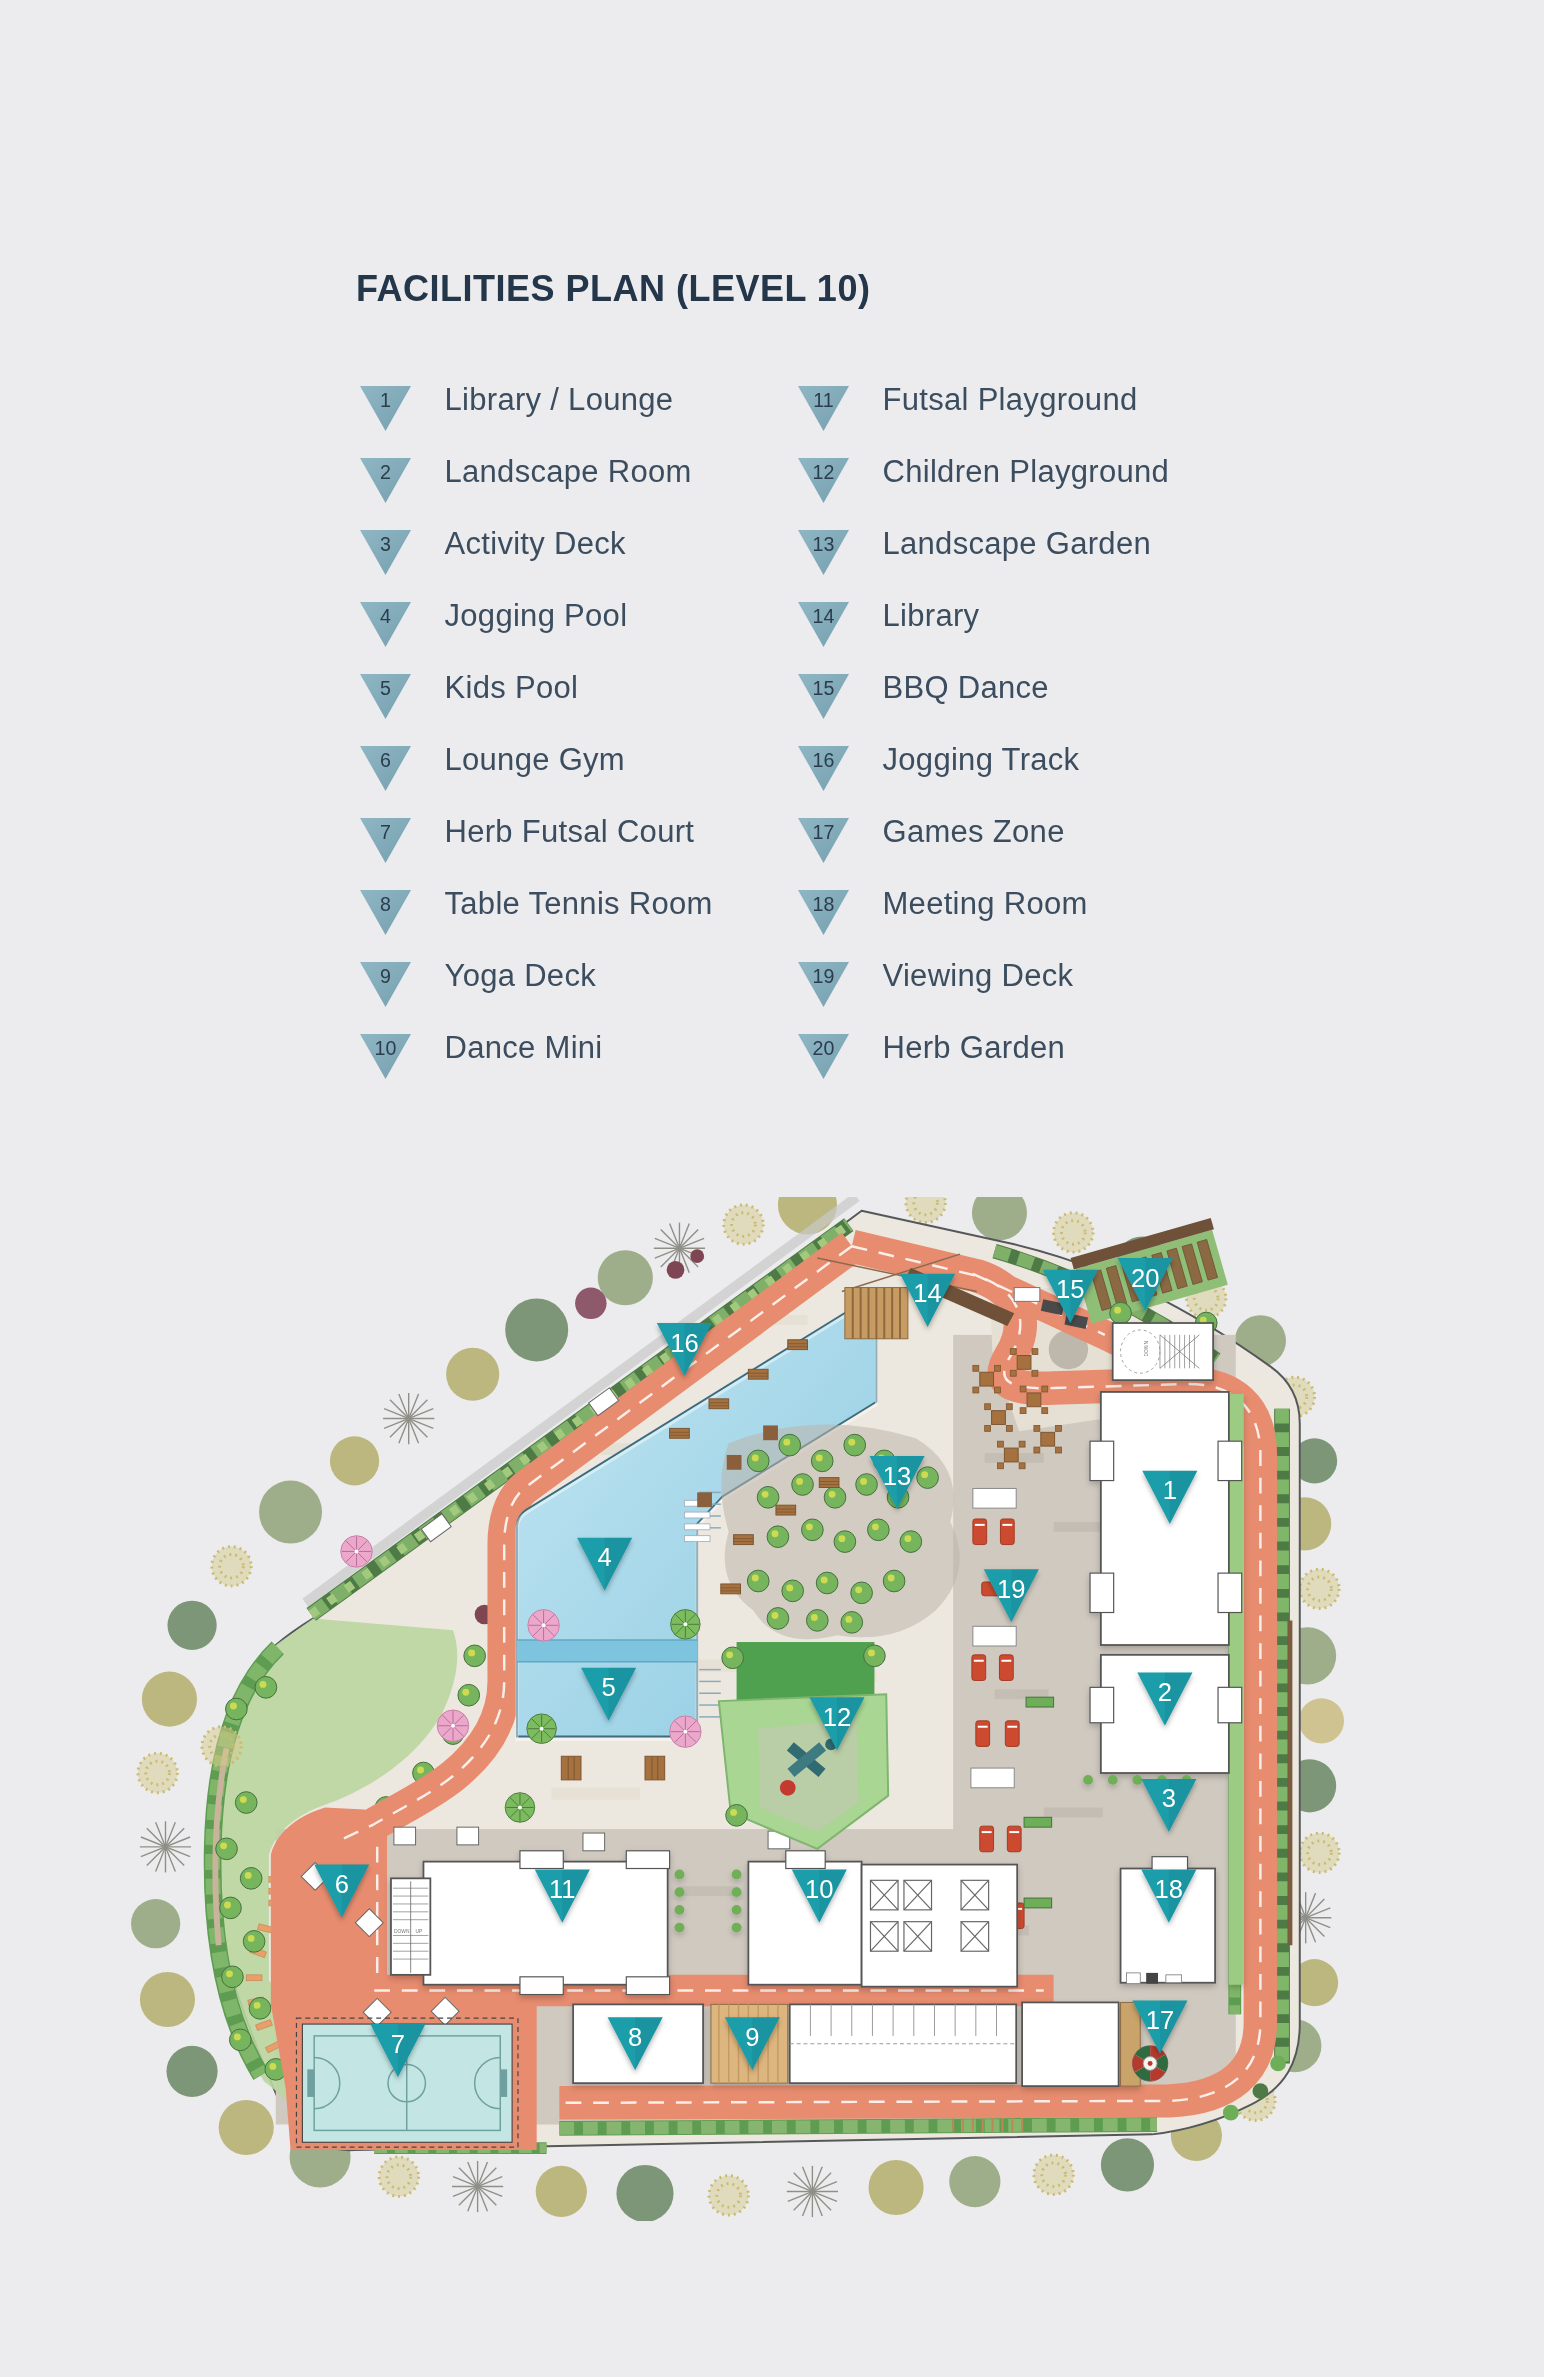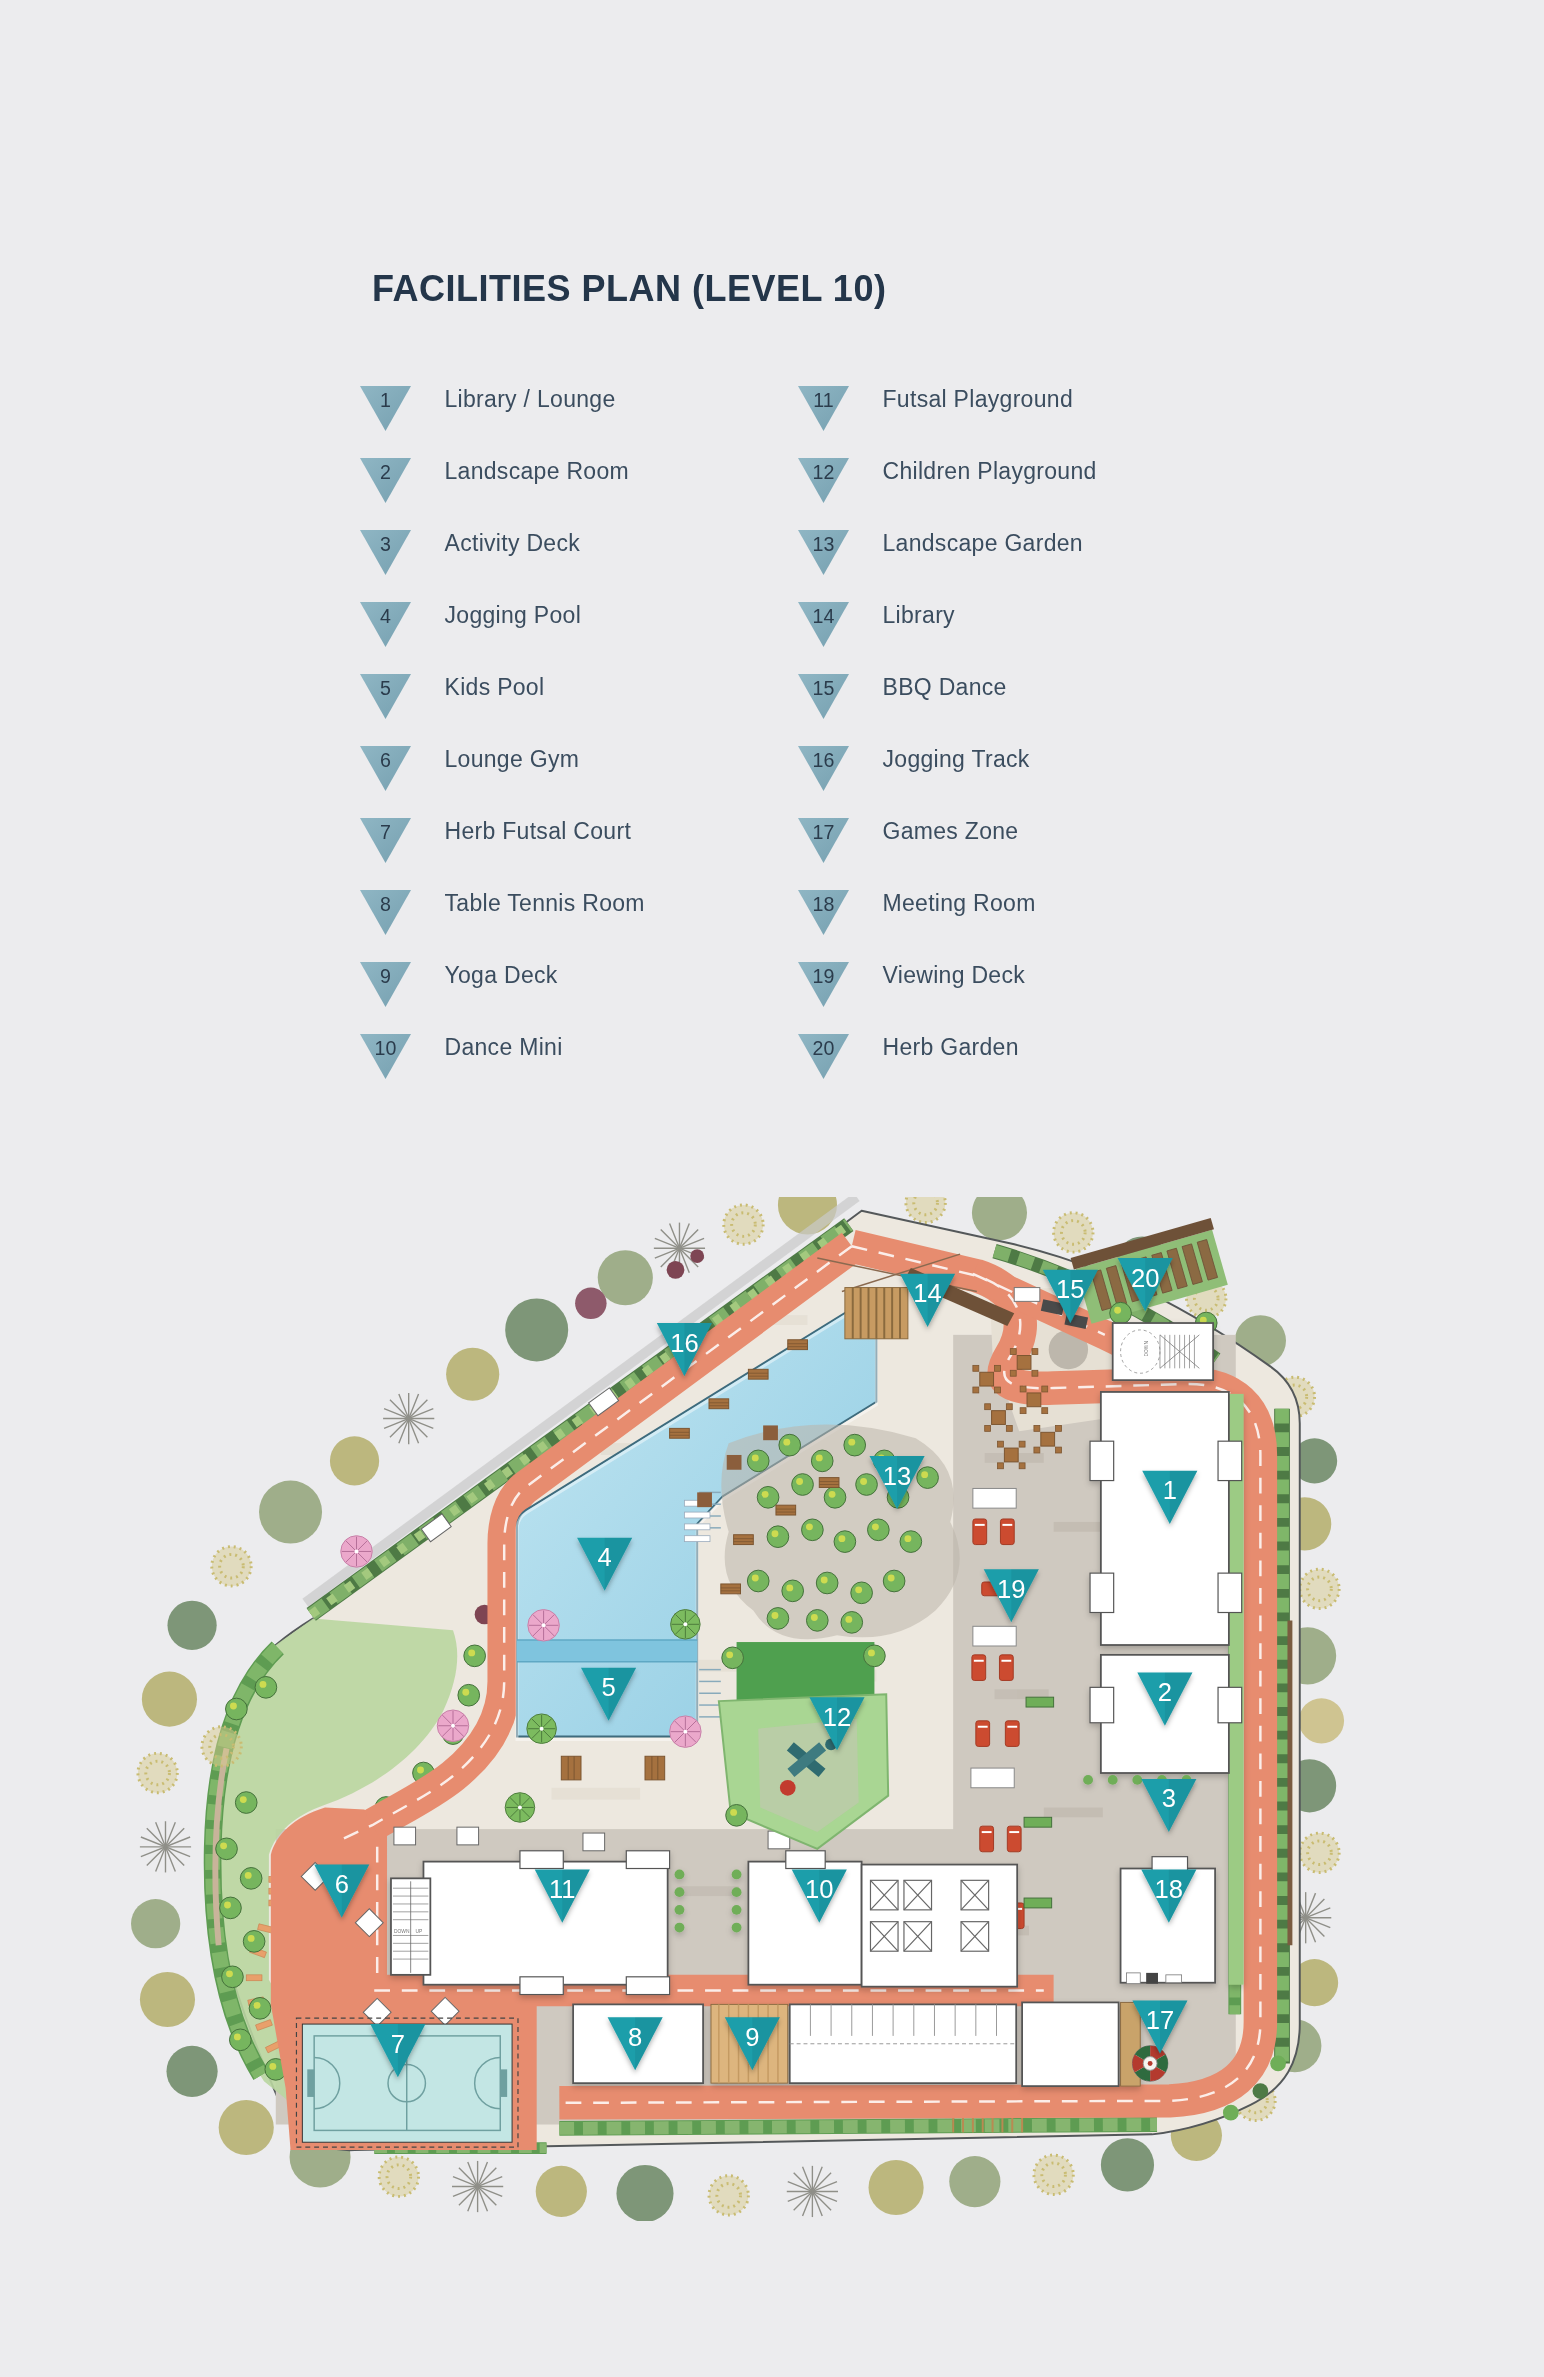--- a/index.html
+++ b/index.html
@@ -1,25 +1,25 @@
 <!DOCTYPE html>
 <html><head>
 <meta charset="utf-8">
 <style>
   html,body{margin:0;padding:0;}
   body{background:#ECECEE;font-family:"Liberation Sans", sans-serif;}
   .canvas{position:relative;width:1545px;height:2378px;background:#ECECEE;overflow:hidden;}
-  .page-title{position:absolute;left:372px;top:268px;font-size:36px;font-weight:bold;
+  .page-title{position:absolute;left:356px;top:268px;font-size:36px;font-weight:bold;
     letter-spacing:0.5px;color:#24364A;}
   .legend{position:absolute;left:358px;top:379px;display:flex;}
   .legend-col{display:flex;flex-direction:column;}
   .legend-col.c0{width:438px;}
   .legend-row{height:72px;display:flex;align-items:flex-start;padding-top:3px;box-sizing:border-box;}
   .legend-row svg.tri{width:55px;height:51px;flex:0 0 55px;}
-  .legend-label{margin-left:31.5px;font-size:23px;color:#3B4D5F;letter-spacing:0.3px;line-height:35px;}
+  .legend-label{margin-left:31.5px;font-size:31px;color:#3B4D5F;letter-spacing:0.3px;line-height:35px;}
   .tri-poly{fill:url(#lgrad);}
   .tri-num{font-family:"Liberation Sans",sans-serif;font-size:20px;fill:#2B3C4C;}
   .map-wrap{position:absolute;left:128px;top:1197px;width:1290px;height:1024px;}
   
   .mk-num{font-family:"Liberation Sans",sans-serif;font-size:26px;fill:#ffffff;}
   .tiny{font-family:"Liberation Sans",sans-serif;font-size:5px;fill:#777;}
   .t-olive{fill:#BCB77E;} .t-sage{fill:#9FAE8A;} .t-dark{fill:#7E9678;} .t-gold{fill:#CFC491;}
 </style>
 </head>
 <body>

